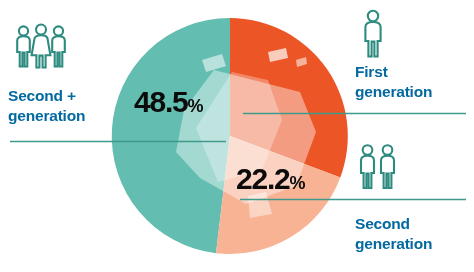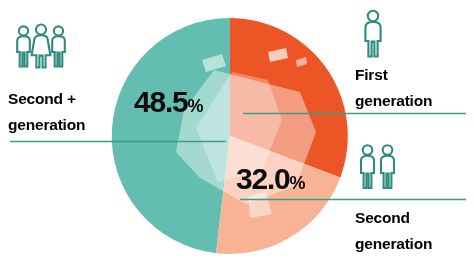--- a/index.html
+++ b/index.html
@@ -42,30 +42,30 @@
   .label-right-top {
     position: absolute;
     left: 355px;
     top: 62px;
     width: 118px;
     text-align: left;
   }
   .label-right-bottom {
     position: absolute;
     left: 355px;
-    top: 205px;
+    top: 214px;
     width: 118px;
     text-align: left;
   }
   .cat-label {
     font-family: "Liberation Sans", sans-serif;
     font-weight: bold;
     font-size: 15.5px;
-    line-height: 26px;
-    color: #000000;
+    line-height: 20px;
+    color: #0369a1;
     letter-spacing: -0.2px;
     white-space: pre-line;
   }
 
   
   .icon-box {
     position: absolute;
   }
   #icon-third  { left: 12px;  top: 22px; }
   #icon-first  { left: 358px; top: 8px;  }
@@ -168,16 +168,16 @@
     <div class="cat-label">Second
 generation</div>
   </div>
 
   <div class="pct" id="pct-third">
     <span class="num">48.5</span><span class="sym">%</span>
   </div>
 
 
   <div class="pct" id="pct-second">
-    <span class="num">32.0</span><span class="sym">%</span>
+    <span class="num">22.2</span><span class="sym">%</span>
   </div>
 
 </div>
 
 </body></html>

